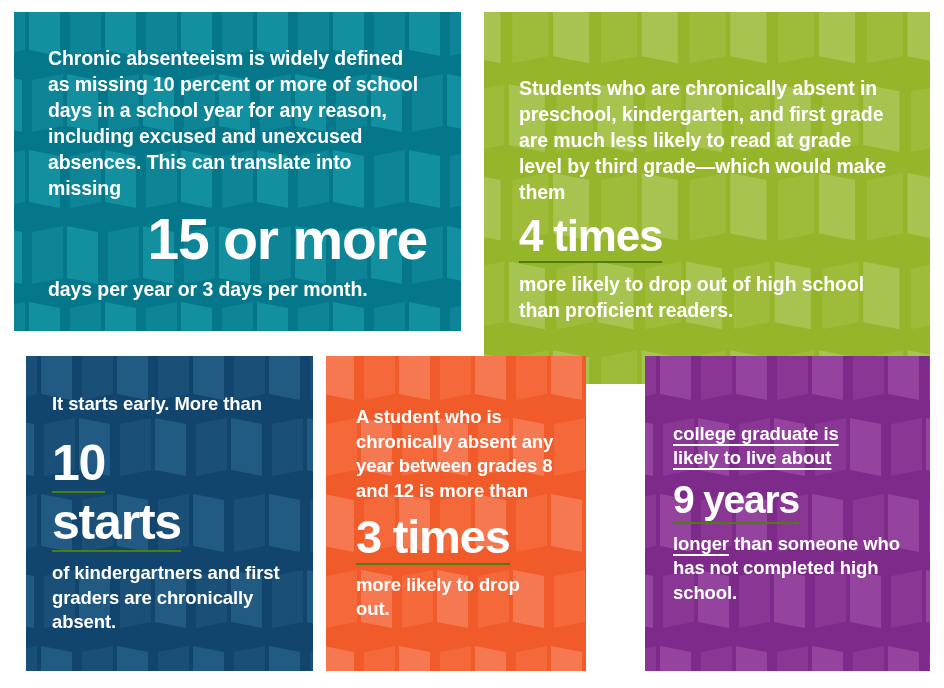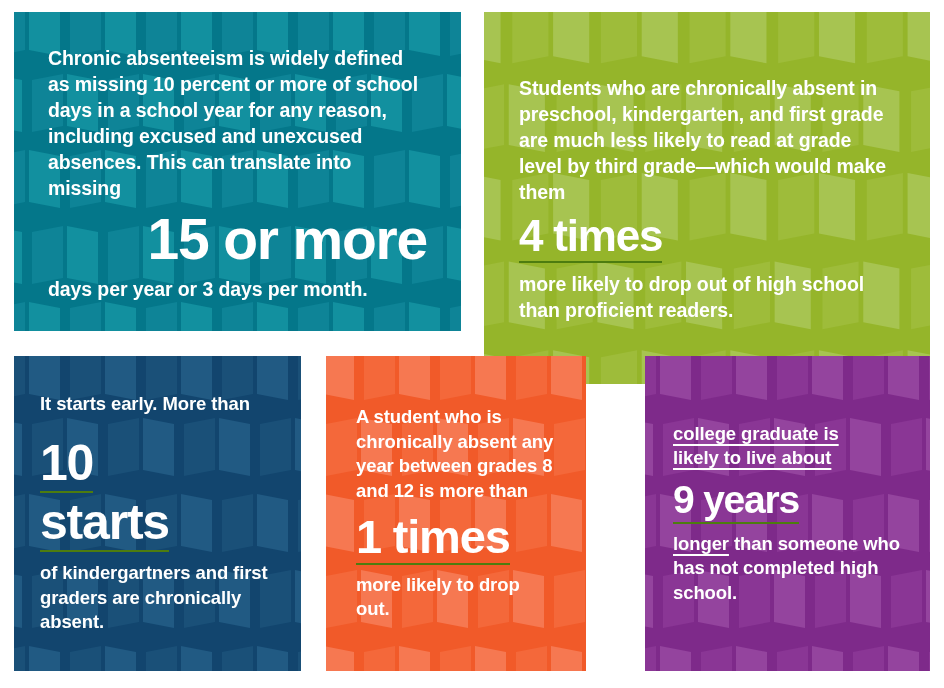--- a/index.html
+++ b/index.html
@@ -58,21 +58,21 @@
     display: inline-block;
     border-bottom: 2px solid #4d7c0f;
     padding-bottom: 2px;
   }
   .gap-top { margin-top: 9px; }
   .gap-bot { margin-bottom: 8px; }
 
   
   #card-teal   { left: 14px;  top: 12px;  width: 447px; height: 319px; background: #04778A; padding: 0 34px; }
   #card-green  { left: 484px; top: 12px;  width: 446px; height: 372px; background: #95B52A; padding: 0 35px; }
-  #card-navy   { left: 14px;  top: 356px; width: 287px; height: 315px; background: #12456E; padding: 0 26px; }
+  #card-navy   { left: 26px;  top: 356px; width: 287px; height: 315px; background: #12456E; padding: 0 26px; }
   #card-orange { left: 326px; top: 356px; width: 260px; height: 315px; background: #F15A29; padding: 0 30px; }
   #card-purple { left: 645px; top: 356px; width: 285px; height: 315px; background: #7E2A8A; padding: 0 28px; }
 
   #card-teal   .line-big { font-size: 57px; }
   #card-green  .line-big { font-size: 44px; }
   #card-navy   .line-big { font-size: 50px; }
   #card-orange .line-big { font-size: 47px; }
   #card-purple .line-big { font-size: 39px; }
 
   #card-navy   .line-sm,
@@ -283,21 +283,21 @@
             <use href="#bk-o" x="56" y="290"></use>
             <use href="#bk-o" x="132" y="290"></use>
           <use href="#bk-o" x="208" y="290"></use>
             <use href="#bk-o" x="284" y="290"></use>
         </g>
       </svg>
     </div>
     <div class="card-body">
       <div class="line-sm">A student who is chronically absent any year between grades 8 and 12 is more than</div>
       <div class="gap-top gap-bot">
-        <span class="line-big ubig">1 times</span>
+        <span class="line-big ubig">3 times</span>
       </div>
       <div class="line-sm">more likely to drop out.</div>
     </div>
   </div>
 
   <div class="card" id="card-purple">
     <div class="pattern">
       <svg viewBox="0 0 285 315" preserveAspectRatio="xMidYMid slice" aria-hidden="true">
         <defs>
           <g id="bk-p">

